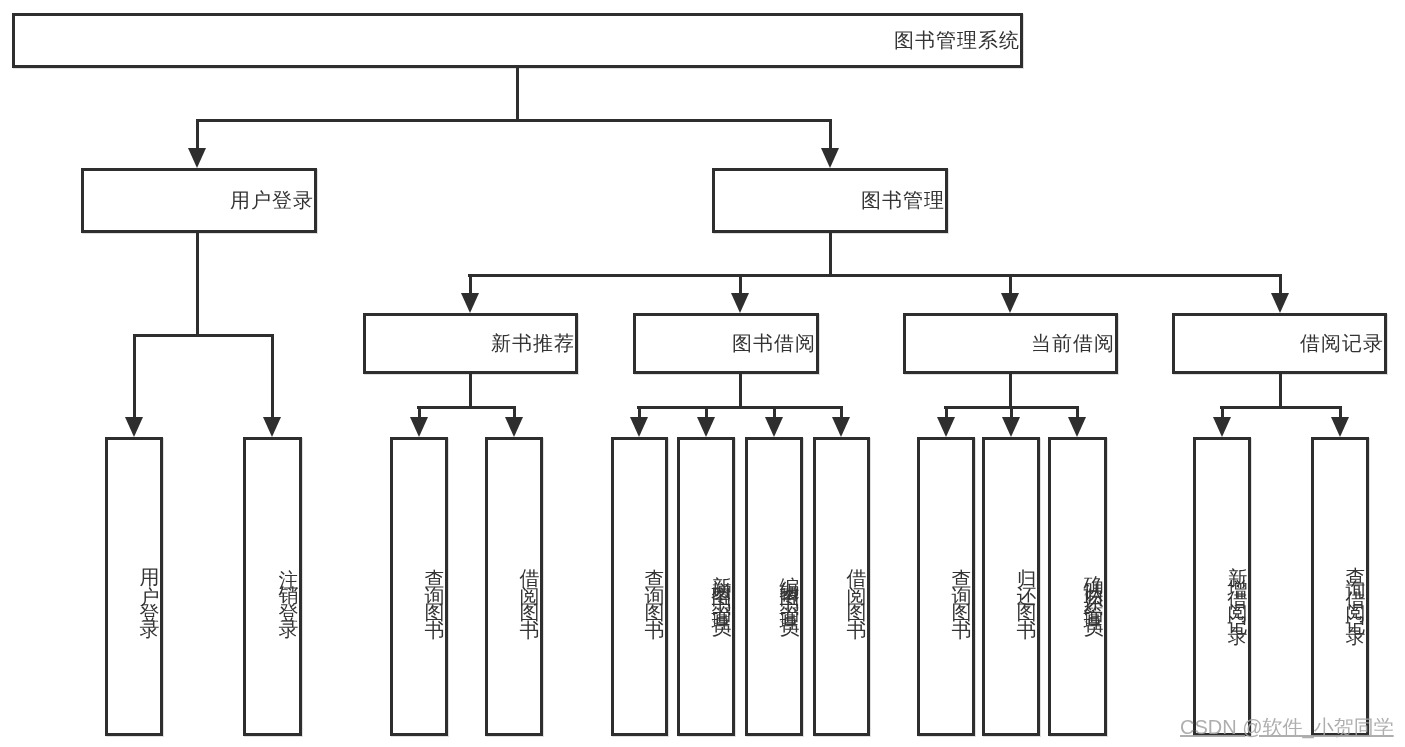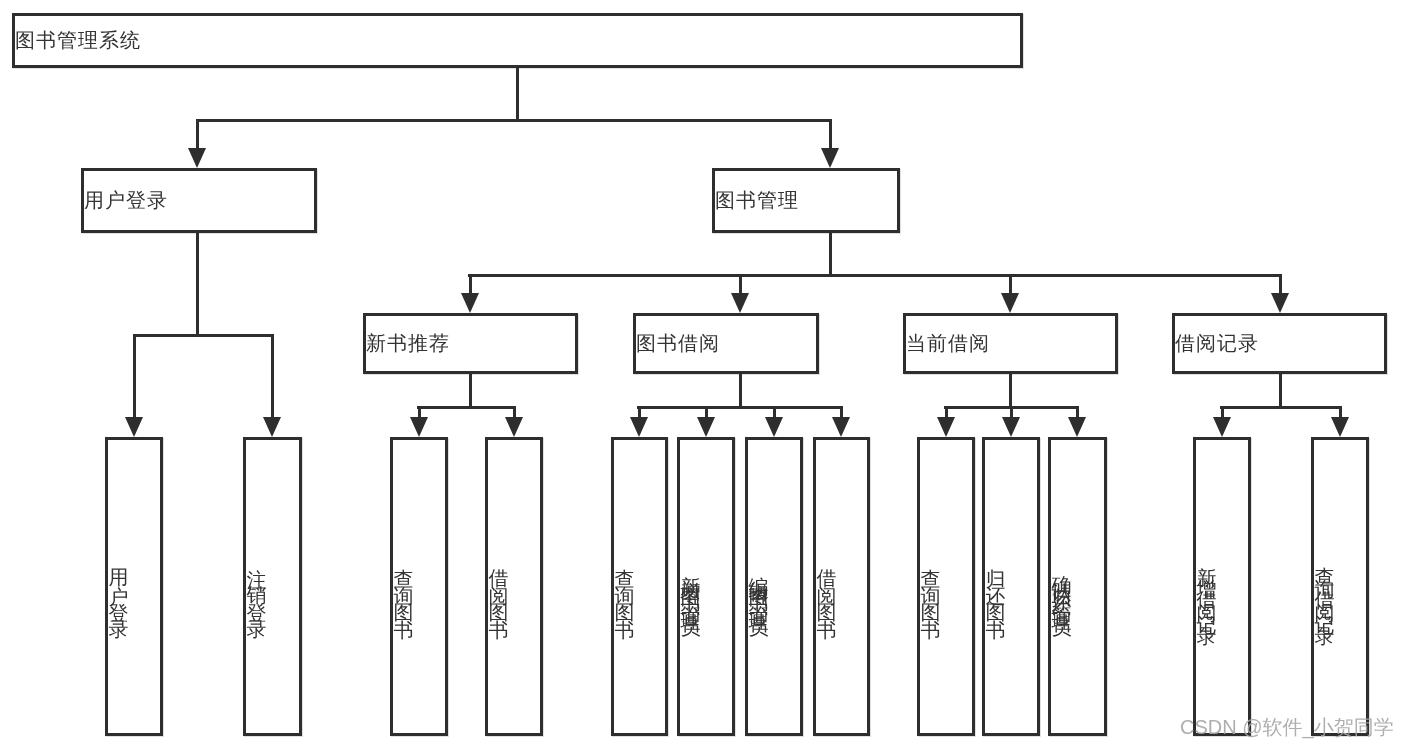--- a/index.html
+++ b/index.html
@@ -1,52 +1,52 @@
 <!DOCTYPE html>
 <html><head>
 <meta charset="utf-8">
 <style>
   html,body{margin:0;padding:0;background:#ffffff;}
   body{font-family:"Liberation Sans","DejaVu Sans",sans-serif;}
   .canvas{position:relative;width:1405px;height:747px;background:#ffffff;overflow:hidden;}
   .box{
     position:absolute;box-sizing:border-box;background:#ffffff;
     border:3px solid #2e2e2e;color:#333333;
-    display:flex;align-items:center;justify-content:flex-start;
+    display:flex;align-items:center;justify-content:flex-end;
     font-size:20px;letter-spacing:1px;
     box-shadow:1px 1px 0 rgba(0,0,0,0.12);
   }
   .vbox span{
     writing-mode:vertical-rl;text-orientation:mixed;
     line-height:1.05;letter-spacing:16px;
   }
   .edge{position:absolute;background:#2e2e2e;}
   .arrow{
     position:absolute;width:0;height:0;
     border-left:9px solid transparent;border-right:9px solid transparent;
     border-top:20px solid #2e2e2e;
   }
   .watermark{
     position:absolute;left:1180px;top:714px;
-    font-size:20px;color:#a6a6a6;opacity:0.9;white-space:nowrap;
+    font-size:20px;color:#a6a6a6;opacity:0.9;white-space:nowrap;text-decoration:underline;
   }
 </style>
 </head>
 <body>
 
 <div class="canvas">
 
   <div class="box" style="left:12px;top:13px;width:1011px;height:55px">
     <span>图书管理系统</span>
   </div>
 
   <div class="box" style="left:81px;top:168px;width:236px;height:65px">
     <span>用户登录</span>
   </div>
-  <div class="box" style="left:712px;top:168px;width:188px;height:65px">
+  <div class="box" style="left:712px;top:168px;width:236px;height:65px">
     <span>图书管理</span>
   </div>
 
   <div class="box" style="left:363px;top:313px;width:215px;height:61px">
     <span>新书推荐</span>
   </div>
   <div class="box" style="left:633px;top:313px;width:186px;height:61px">
     <span>图书借阅</span>
   </div>
   <div class="box" style="left:1172px;top:313px;width:215px;height:61px">

